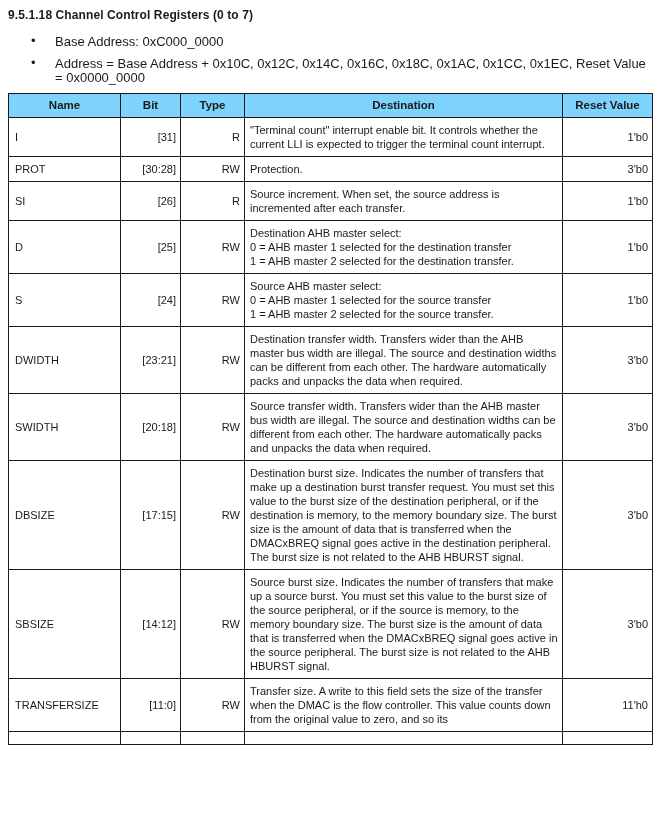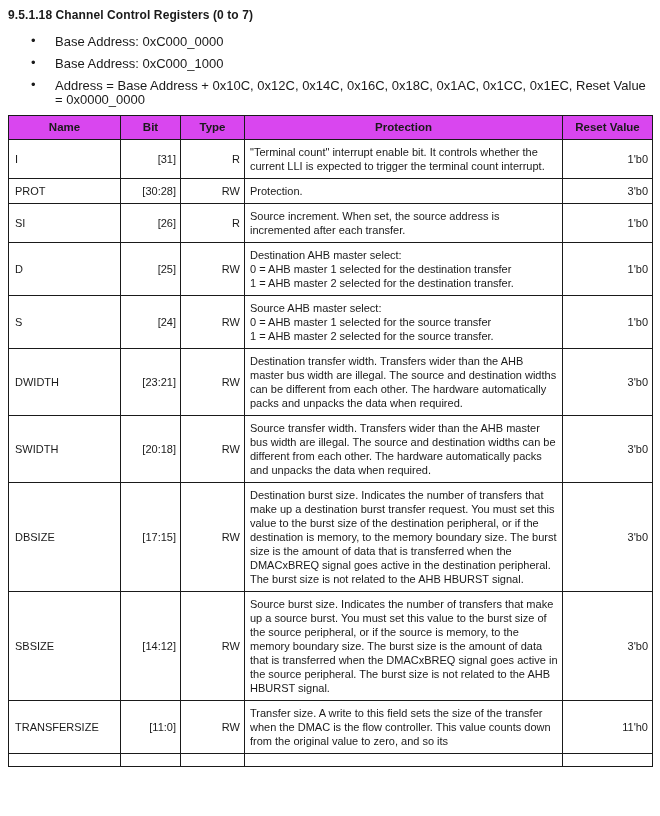--- a/index.html
+++ b/index.html
@@ -46,21 +46,21 @@
     border-collapse: collapse;
     table-layout: fixed;
     width: 644px;
     margin-top: 2px;
   }
   .reg-table th, .reg-table td {
     border: 1px solid #1a1a1a;
     overflow: hidden;
   }
   .reg-table th {
-    background: #d946ef;
+    background: #7dd3fc;
     font-size: 11.5px;
     font-weight: bold;
     text-align: center;
     padding: 5px 0;
     line-height: 13px;
   }
   .reg-table td {
     font-size: 11px;
     line-height: 14px;
     padding: 5px 4px;
@@ -78,38 +78,37 @@
 </style>
 </head>
 <body>
 
 <div class="page">
 
   <div class="section-heading">9.5.1.18 Channel Control Registers (0 to 7)</div>
 
   <ul class="bullets">
     <li>Base Address: 0xC000_0000</li>
-    <li>Base Address: 0xC000_1000</li>
     <li>Address = Base Address + 0x10C, 0x12C, 0x14C, 0x16C, 0x18C, 0x1AC, 0x1CC, 0x1EC, Reset Value = 0x0000_0000</li>
   </ul>
 
   <table class="reg-table">
     <colgroup>
       <col style="width:112px">
       <col style="width:60px">
       <col style="width:64px">
       <col style="width:318px">
       <col style="width:90px">
     </colgroup>
     <thead>
       <tr>
         <th>Name</th>
         <th>Bit</th>
         <th>Type</th>
-        <th>Protection</th>
+        <th>Destination</th>
         <th>Reset Value</th>
       </tr>
     </thead>
     <tbody>
       <tr>
         <td class="c-name">I</td>
         <td class="c-bit">[31]</td>
         <td class="c-type">R</td>
         <td class="c-desc">"Terminal count" interrupt enable bit. It controls whether the current LLI is expected to trigger the terminal count interrupt.</td>
         <td class="c-reset">1'b0</td>

